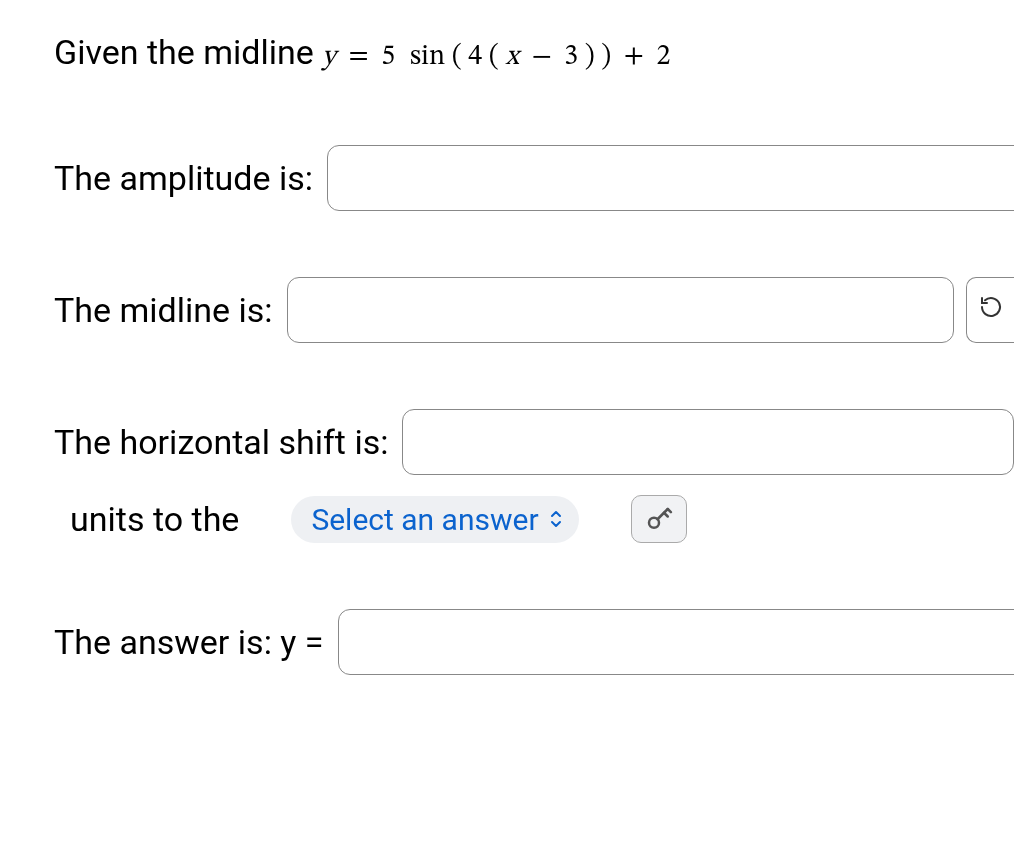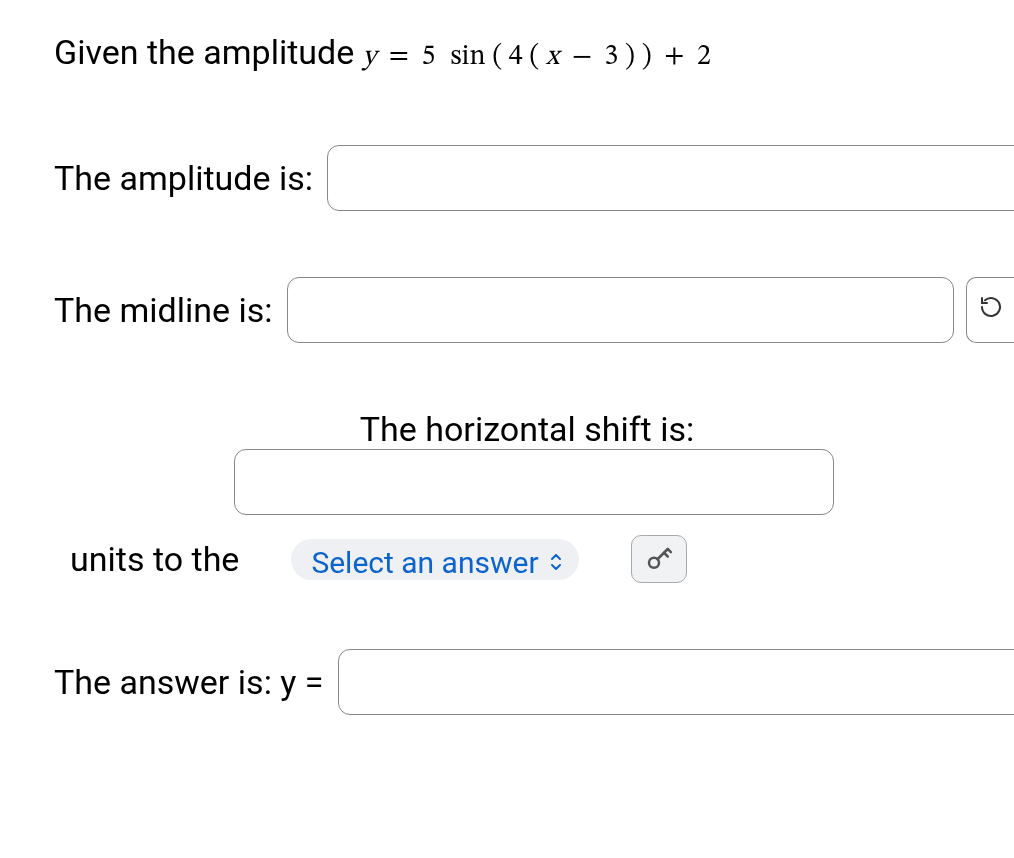--- a/index.html
+++ b/index.html
@@ -27,21 +27,21 @@
   .eq-math .op { font-style: normal; padding: 0 6px; }
   .eq-math .num { font-style: normal; }
   .eq-math .paren { font-style: normal; }
 
   .row {
     display: flex;
     align-items: center;
     margin-bottom: 66px;
     white-space: nowrap;
   }
-  .row.tight-bottom { margin-bottom: 20px; flex-direction: column; }
+  .row.tight-bottom { margin-bottom: 20px; }
   .row-last { margin-bottom: 0; }
 
   .label {
     margin-right: 14px;
   }
   .input-box {
     border: 1.5px solid #888;
     border-radius: 12px;
     height: 66px;
     background: #fff;
@@ -71,21 +71,21 @@
     display: flex;
     align-items: center;
     margin-left: 16px;
     margin-bottom: 66px;
     gap: 40px;
   }
   .select-pill {
     background: #eef0f3;
     color: #0b63ce;
     font-size: 30px;
-    padding: 6px 16px 0 20px;
+    padding: 6px 16px 6px 20px;
     border-radius: 26px;
     display: inline-flex;
     align-items: center;
     gap: 10px;
     margin: 0 12px;
     cursor: pointer;
   }
   .updown-icon {
     display: inline-flex;
     flex-direction: column;
@@ -104,21 +104,21 @@
     align-items: center;
     justify-content: center;
     cursor: pointer;
   }
   .key-svg { width: 30px; height: 30px; }
 </style>
 </head>
 <body>
 
 <div class="equation-row">
-  <span>Given the amplitude </span>
+  <span>Given the midline </span>
   <span class="eq-math">
     <span>y</span>
     <span class="op">=</span>
     <span class="num">5</span>
     <span> </span>
     <span class="fn">sin</span>
     <span class="paren">(</span>
     <span class="num">4</span>
     <span class="paren">(</span>
     <span>x</span>

